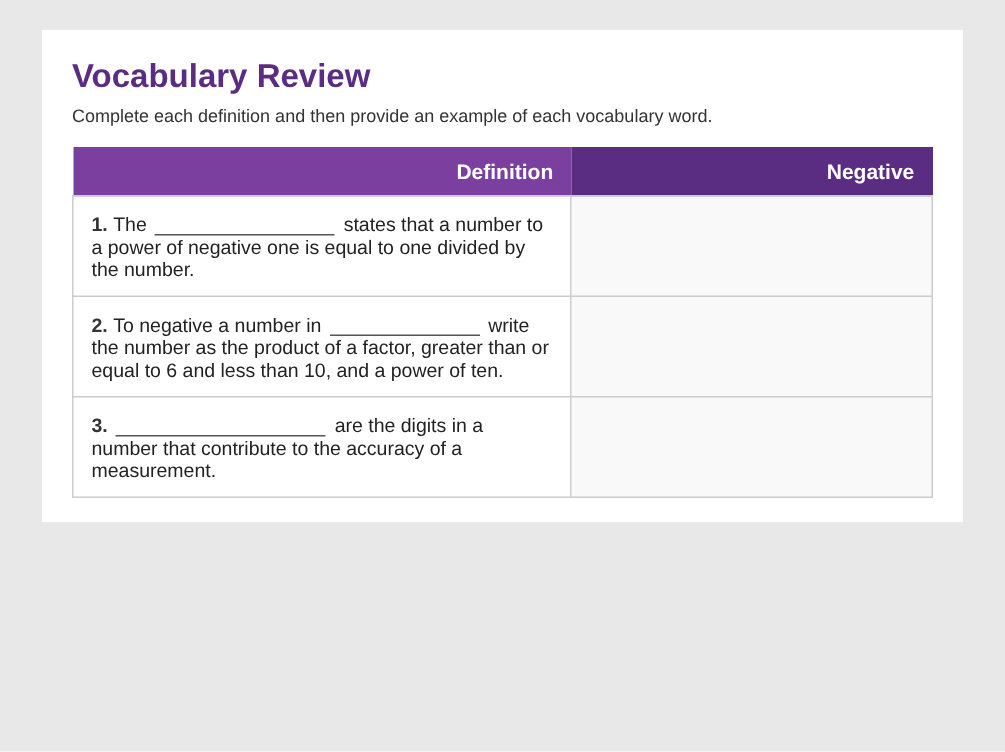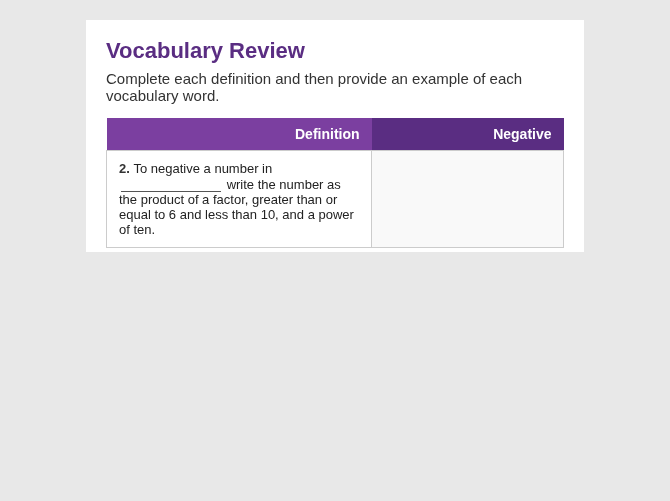--- a/index.html
+++ b/index.html
@@ -8,31 +8,31 @@
       background: #e8e8e8;
       width: 670px;
       min-height: 501px;
       display: flex;
       align-items: flex-start;
       justify-content: center;
       padding: 20px;
     }
     .page {
       background: #fff;
-      width: 498px;
-      padding: 18px 20px 4px 20px;
+      width: 614px;
+      padding: 18px 20px 16px 20px;
     }
     .page-title {
       font-size: 22px;
       font-weight: bold;
       color: #5a2d82;
       margin-bottom: 6px;
     }
     .page-subtitle {
-      font-size: 15px;
+      font-size: 12px;
       color: #333;
       margin-bottom: 14px;
     }
     .vocab-box {
       border: 1.5px solid #a080c0;
       border-radius: 4px;
       padding: 8px 14px 10px 14px;
       margin-bottom: 16px;
       background: #fff;
     }
@@ -116,27 +116,44 @@
 
   <table>
     <thead>
       <tr class="table-header-row">
         <th class="def-col">Definition</th>
         <th class="ex-col">Negative</th>
       </tr>
     </thead>
     <tbody>
 
+      <tr class="def-row">
+        <td class="def-cell">
+          <span class="row-num">1. </span>
+          <span>The </span>
+          <span class="blank-line" style="min-width:120px;">&nbsp;</span>
+          <span> states that a number to a power of negative one is equal to one divided by the number.</span>
+        </td>
+        <td class="ex-cell"></td>
+      </tr>
 
       <tr class="def-row">
         <td class="def-cell">
           <span class="row-num">2. </span>
           <span>To negative a number in </span>
           <span class="blank-line" style="min-width:100px;">&nbsp;</span>
           <span> write the number as the product of a factor, greater than or equal to 6 and less than 10, and a power of ten.</span>
         </td>
         <td class="ex-cell"></td>
       </tr>
 
+      <tr class="def-row">
+        <td class="def-cell">
+          <span class="row-num">3. </span>
+          <span class="blank-line" style="min-width:140px;">&nbsp;</span>
+          <span> are the digits in a number that contribute to the accuracy of a measurement.</span>
+        </td>
+        <td class="ex-cell"></td>
+      </tr>
 
     </tbody>
   </table>
 </div>
 
 </body></html>

